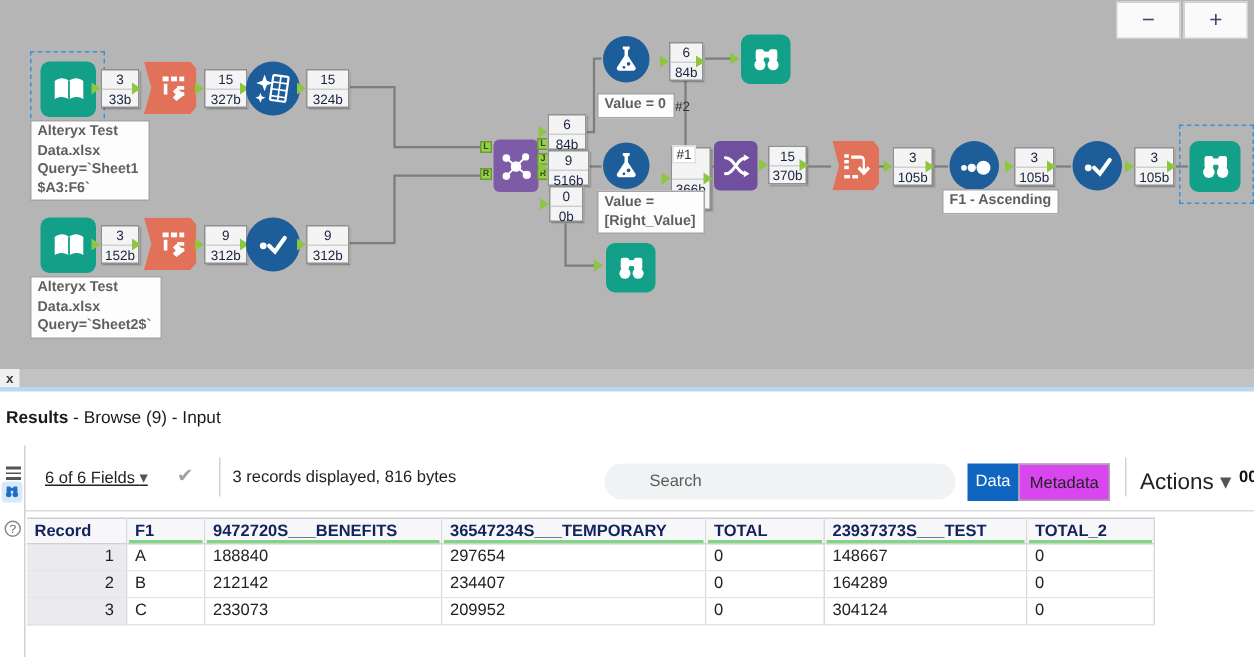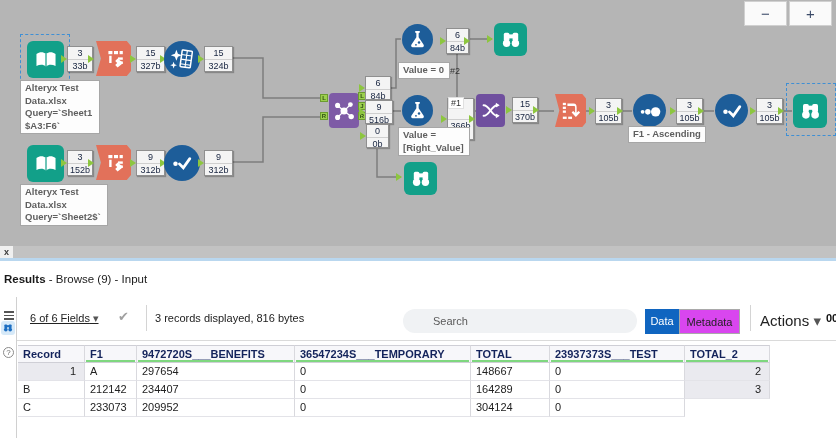--- a/index.html
+++ b/index.html
@@ -400,20 +400,21 @@
       <div class="th">Record</div>
       <div class="th g">F1</div>
       <div class="th g">9472720S___BENEFITS</div>
       <div class="th g">36547234S___TEMPORARY</div>
       <div class="th g">TOTAL</div>
       <div class="th g">23937373S___TEST</div>
       <div class="th g">TOTAL_2</div>
 
       <div class="rec">1</div>
       <div>A</div>
+      <div>188840</div>
       <div>297654</div>
       <div>0</div>
       <div>148667</div>
       <div>0</div>
 
       <div class="rec">2</div>
       <div>B</div>
       <div>212142</div>
       <div>234407</div>
       <div>0</div>

